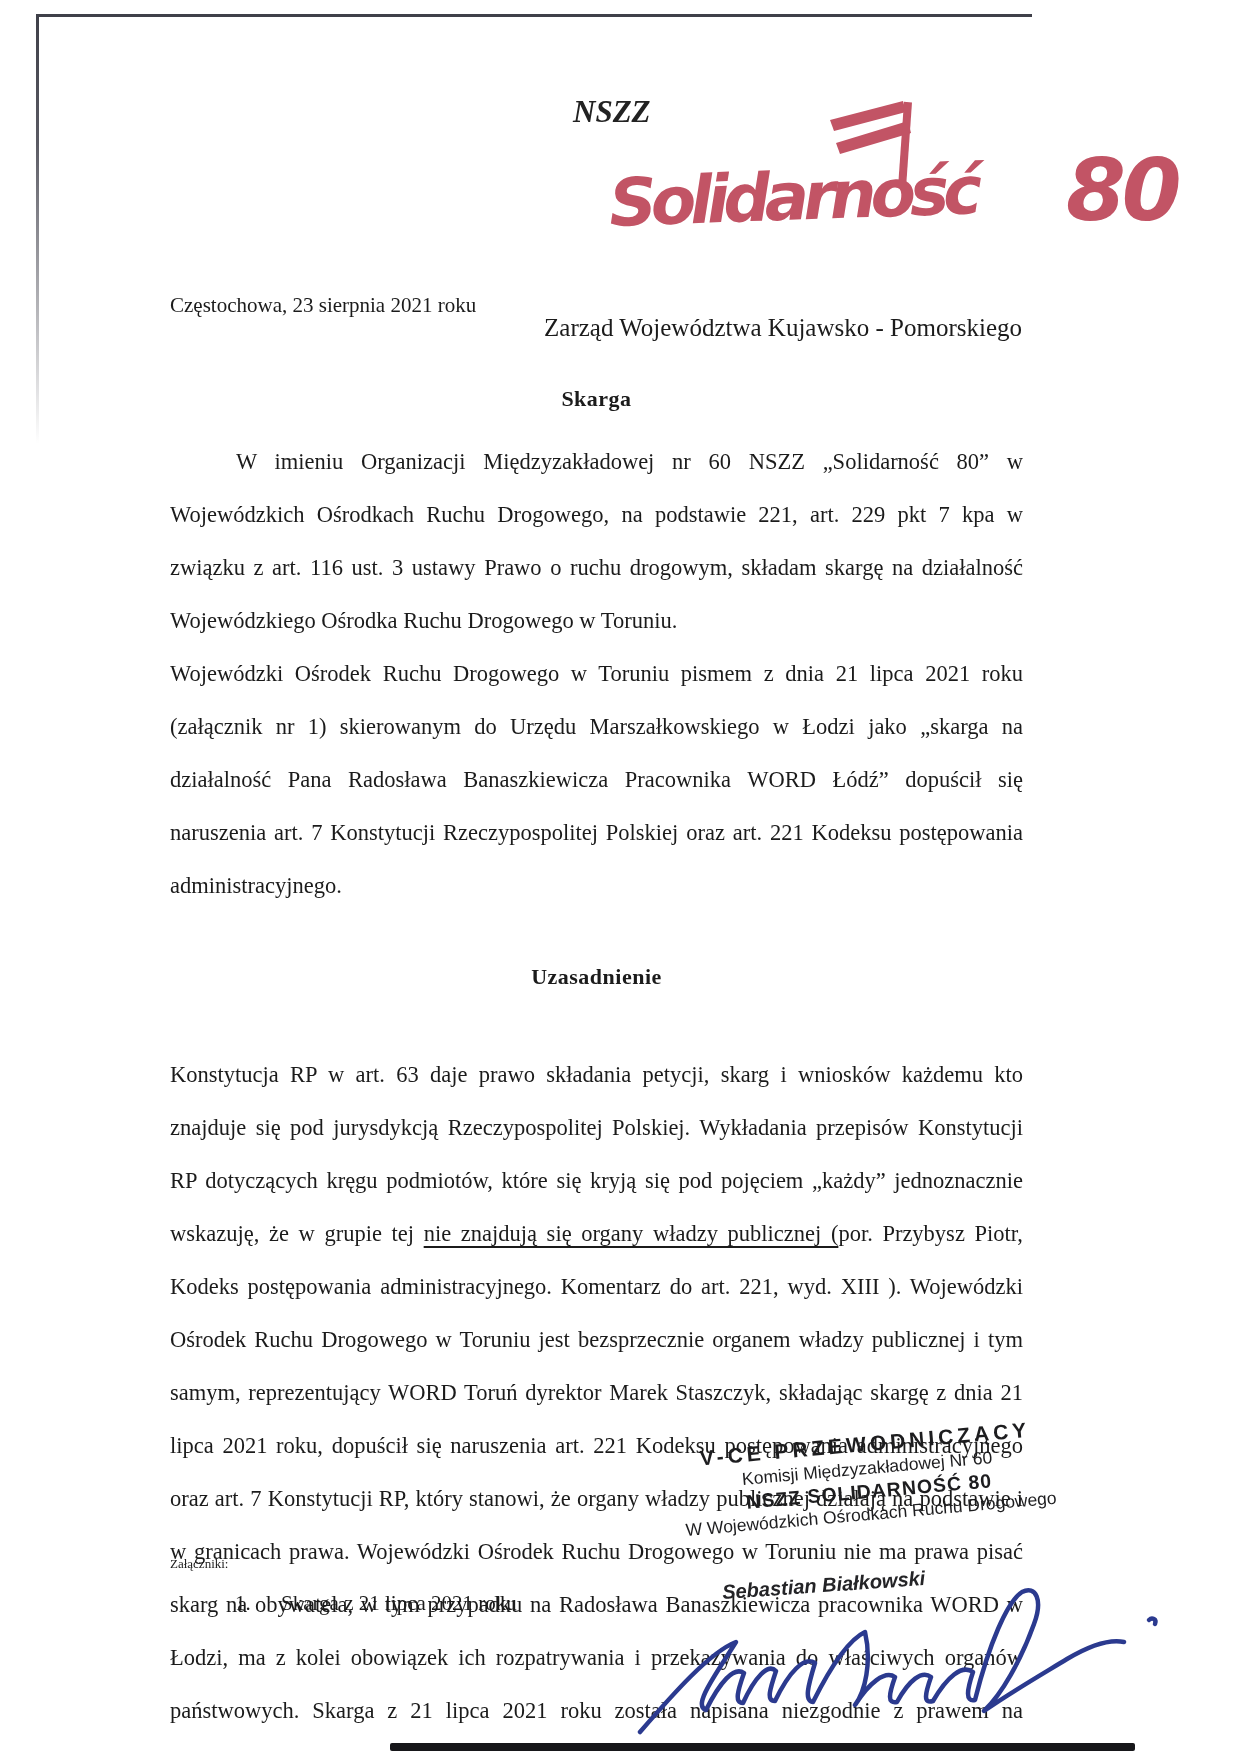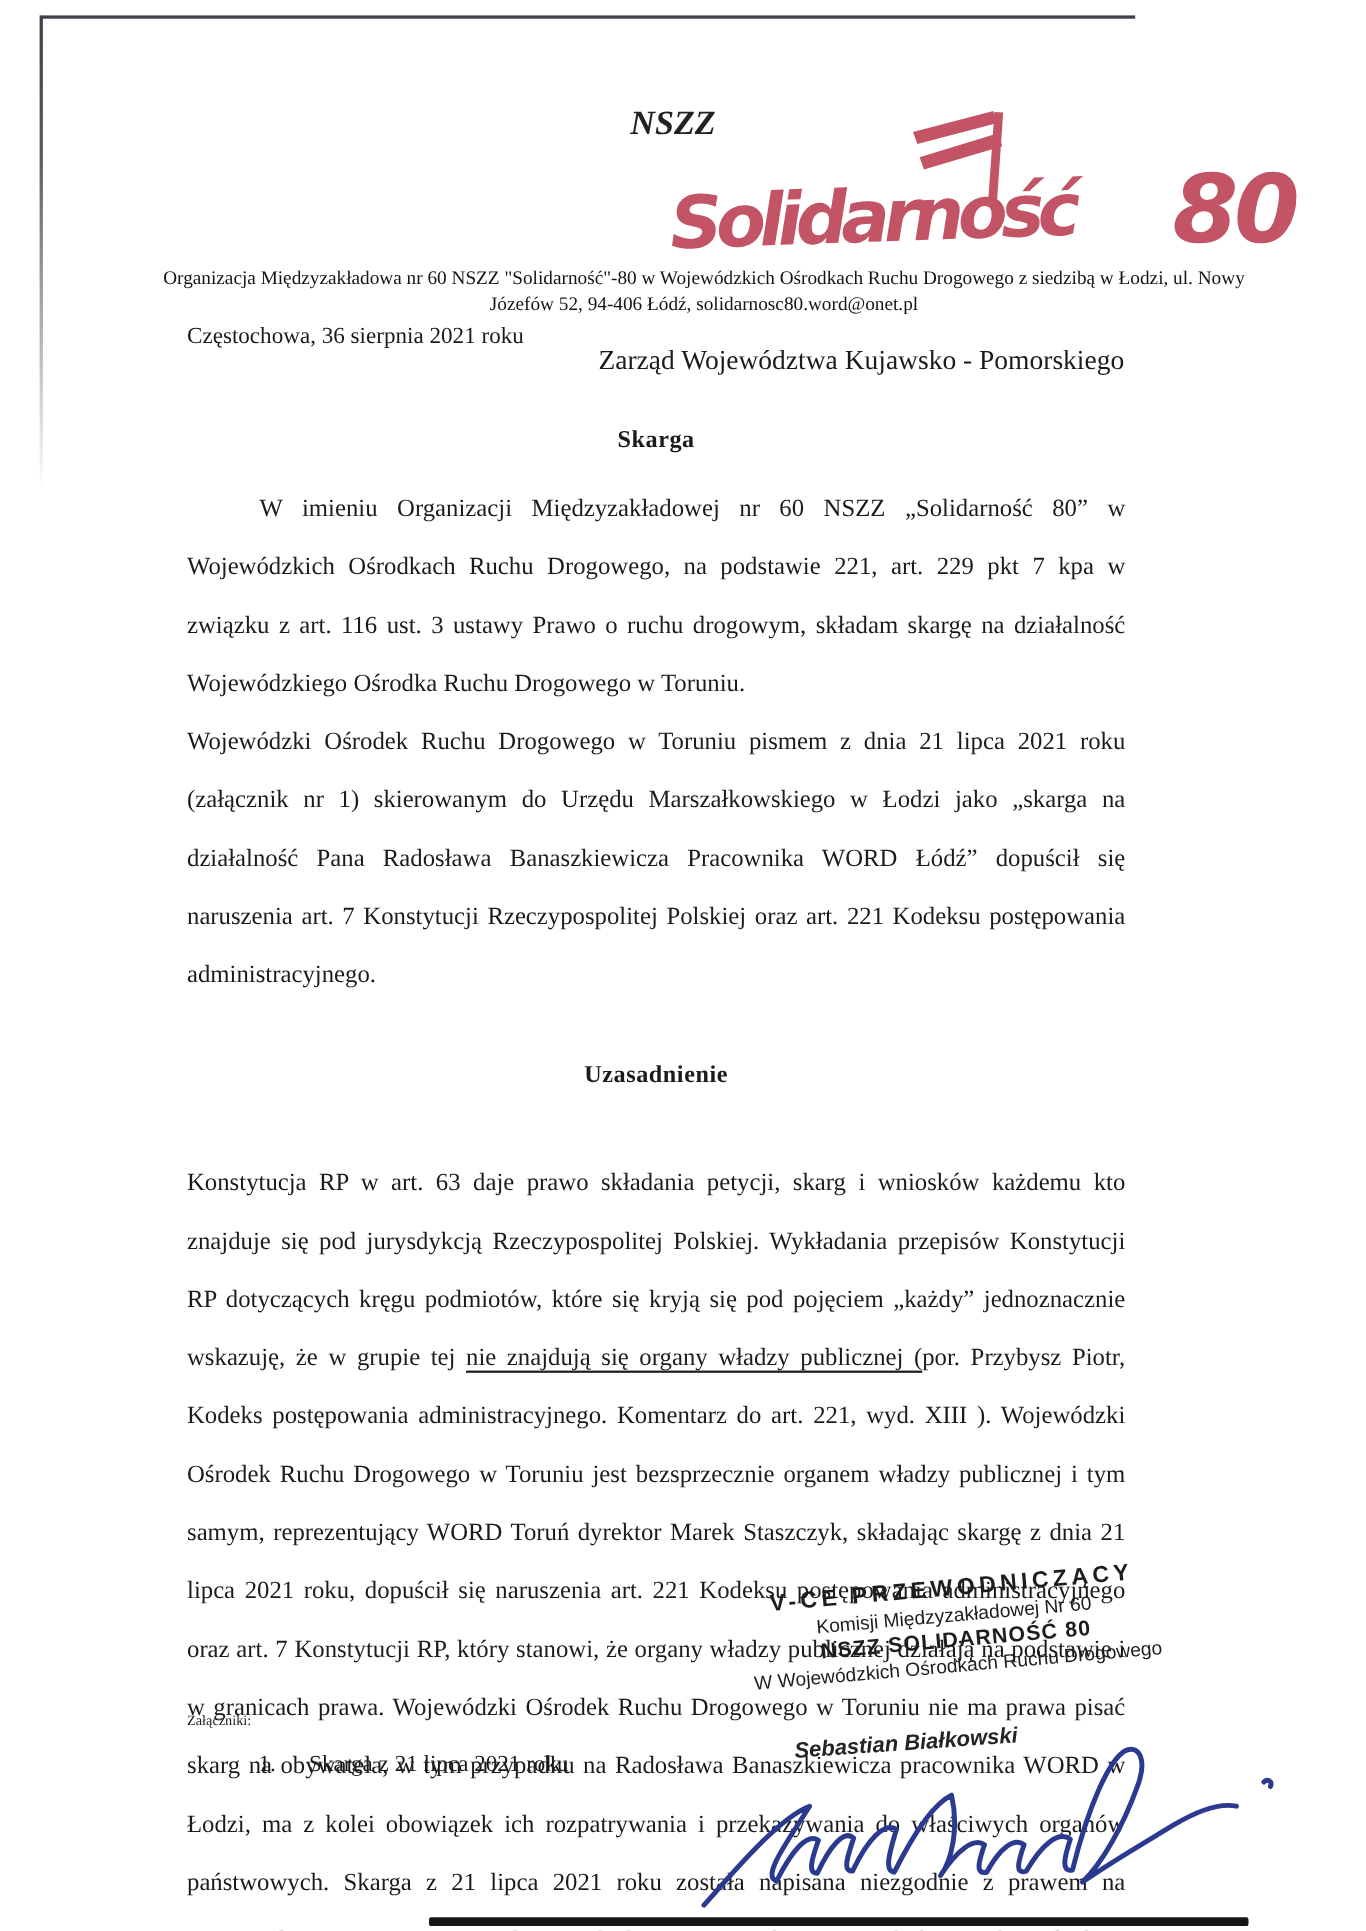--- a/index.html
+++ b/index.html
@@ -114,23 +114,22 @@
 
     <g>
       <polygon points="232,30 305,11 308,22 236,41" fill="#c25465"></polygon>
       <polygon points="238,53 310,31 313,43 242,64" fill="#c25465"></polygon>
       <rect x="303" y="12" width="8" height="86" transform="rotate(4 307 55)" fill="#c25465"></rect>
     </g>
     <text x="12" y="136" font-family="DejaVu Sans, sans-serif" font-style="italic" font-weight="bold" font-size="66" letter-spacing="-6" fill="#c25465" transform="rotate(-2 12 136)">Solidarność</text>
     <text x="468" y="130" font-family="DejaVu Sans, sans-serif" font-style="italic" font-weight="bold" font-size="86" letter-spacing="-4" fill="#c25465">80</text>
   </svg>
 
-  <div class="org-line">Organizacja Międzyzakładowa nr 60 NSZZ "Solidarność"-80 w Wojewódzkich Ośrodkach Ruchu Drogowego z siedzibą w Łodzi, ul. Nowy Józefów 52,  94-406 Łódź, solidarnosc80.word@onet.pl</div>
 
-  <div class="place-date">Częstochowa, 36 sierpnia 2021 roku</div>
+  <div class="place-date">Częstochowa, 23 sierpnia 2021 roku</div>
   <div class="addressee">Zarząd Województwa Kujawsko - Pomorskiego</div>
 
   <div class="body-col">
     <div class="heading">Skarga</div>
     <p class="para indent">W imieniu Organizacji Międzyzakładowej nr 60 NSZZ „Solidarność 80” w Wojewódzkich Ośrodkach Ruchu Drogowego, na podstawie 221, art. 229 pkt 7 kpa w związku z art. 116 ust. 3 ustawy Prawo o ruchu drogowym, składam skargę na działalność Wojewódzkiego Ośrodka Ruchu Drogowego w Toruniu.</p>
     <p class="para">Wojewódzki Ośrodek Ruchu Drogowego w Toruniu pismem z dnia 21 lipca 2021 roku (załącznik nr 1) skierowanym do Urzędu Marszałkowskiego w Łodzi jako „skarga na działalność Pana Radosława Banaszkiewicza Pracownika WORD Łódź” dopuścił się naruszenia art. 7 Konstytucji Rzeczypospolitej Polskiej oraz art. 221 Kodeksu postępowania administracyjnego.</p>
 
     <div class="heading heading2">Uzasadnienie</div>
     <p class="para"><span>Konstytucja RP w art. 63 daje prawo składania petycji, skarg i wniosków każdemu kto znajduje się pod jurysdykcją Rzeczypospolitej Polskiej. Wykładania przepisów Konstytucji RP dotyczących kręgu podmiotów, które się kryją się pod pojęciem „każdy” jednoznacznie wskazuję, że w grupie tej </span><span class="ul">nie znajdują się organy władzy publicznej (</span><span>por. Przybysz Piotr, Kodeks postępowania administracyjnego. Komentarz do art. 221, wyd. XIII ). Wojewódzki Ośrodek Ruchu Drogowego w Toruniu jest bezsprzecznie organem władzy publicznej i tym samym, reprezentujący WORD Toruń dyrektor Marek Staszczyk, składając skargę  z dnia 21 lipca 2021 roku,  dopuścił się naruszenia art. 221 Kodeksu postępowania administracyjnego oraz art. 7 Konstytucji RP, który stanowi, że organy władzy publicznej działają na podstawie i w granicach prawa. Wojewódzki Ośrodek Ruchu Drogowego w Toruniu nie ma prawa pisać skarg na obywatela, w tym przypadku na Radosława Banaszkiewicza pracownika WORD w Łodzi, ma z kolei obowiązek ich rozpatrywania i przekazywania do właściwych organów państwowych. Skarga z 21 lipca 2021 roku została napisana niezgodnie z prawem na pracownika WORD w Łodzi Radosława Banaszkiewicza, który pełni funkcję Przewodniczącego Organizacji Międzyzakładowej nr 60 NSZZ Solidarność-80 w WORD, ujawniającej opinii publicznej wiele nieprawidłowości w WORD Toruń. Zarzuty podnoszone w skardze przez Wojewódzki Ośrodek Ruchu Drogowego w Toruniu to legalna działalność Organizacji Międzyzakładowej nr 60 NSZZ Solidarność-80 w WORD i jej przewodniczącego, Radosława Banaszkiewicza.</span></p>
   </div>

